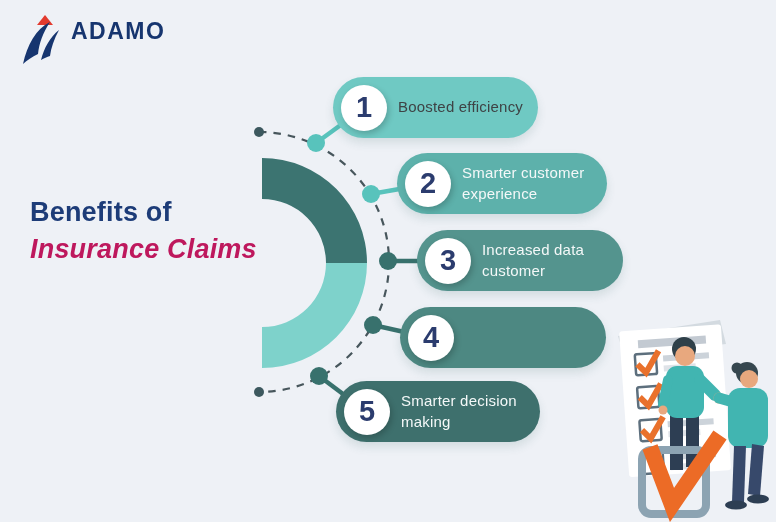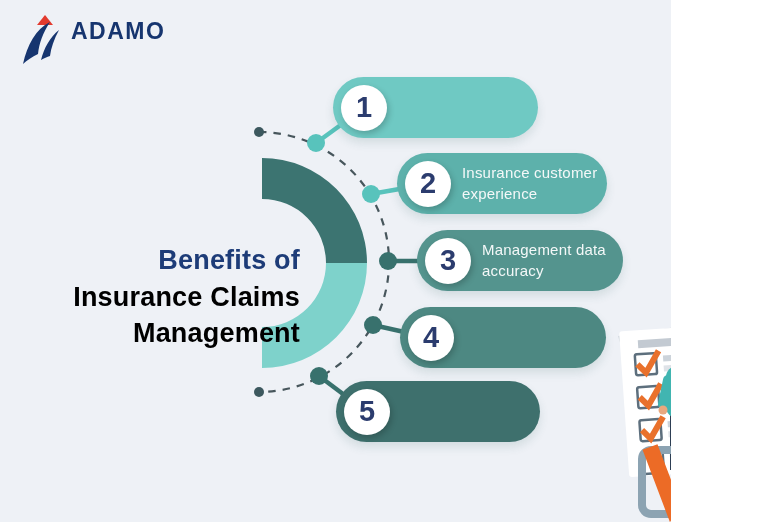--- a/index.html
+++ b/index.html
@@ -1,30 +1,30 @@
 <!DOCTYPE html>
 <html><head>
 <meta charset="utf-8">
 <style>
   html,body{margin:0;padding:0;}
   body{font-family:"Liberation Sans", sans-serif;}
   #canvas{
-    position:relative;width:671px;height:522px;background:#eef1f6;overflow:hidden;
+    position:relative;width:776px;height:522px;background:#eef1f6;overflow:hidden;
   }
   
   #logo{position:absolute;left:20px;top:14px;display:flex;align-items:flex-start;}
   #logo-icon{width:46px;height:52px;}
   #logo-text{margin-left:5px;padding-top:6px;}
   #logo-name{font-size:23px;font-weight:bold;color:#16356f;letter-spacing:1.5px;line-height:22px;}
   #logo-sub{font-size:14.5px;font-weight:bold;color:#16356f;letter-spacing:1.8px;line-height:17px;}
   
-  #title{position:absolute;left:30px;top:194px;width:270px;text-align:right;
-         font-weight:bold;font-size:27px;line-height:36.5px;letter-spacing:.2px;margin-top:48px;}
+  #title{position:absolute;left:30px;top:194px;width:270px;text-align:left;
+         font-weight:bold;font-size:27px;line-height:36.5px;letter-spacing:.2px;}
   #title .t-blue{color:#1d3c78;}
-  #title .t-red{color:#000000;}
+  #title .t-red{color:#be185d;font-style:italic;}
   
   #diagram{position:absolute;left:0;top:0;}
   
   .pill{position:absolute;height:61px;border-radius:33px;display:flex;align-items:center;
         box-shadow:0 5px 10px rgba(50,100,100,.14);}
   .pill-circle{width:46px;height:46px;border-radius:50%;background:#ffffff;margin-left:8px;
         flex:0 0 46px;display:flex;align-items:center;justify-content:center;
         box-shadow:2px 3px 6px rgba(0,0,0,.20);}
   .pill-number{font-size:29px;font-weight:bold;color:#2b3c6e;}
   .pill-label{margin-left:11px;width:150px;font-size:15px;line-height:1.35;letter-spacing:.2px;}
@@ -70,49 +70,50 @@
       <path d="M21 46 C24 34 30 23 39 16 C34 25 31 34 30 42 C27 43 24 44 21 46 Z" fill="#16356f"></path>
     </svg>
     <div id="logo-text">
       <div id="logo-name">ADAMO</div>
     </div>
   </div>
 
   <div id="title">
     <div class="t-blue">Benefits of</div>
     <div class="t-red">Insurance Claims</div>
-    <div class="t-red">Management</div>
   </div>
 
   <div class="pill" id="pill-1" style="background: rgb(111, 201, 195); color: rgb(62, 67, 69);">
     <div class="pill-circle">
       <span class="pill-number" style="color: rgb(43, 60, 110);">1</span>
     </div>
+    <div class="pill-label">Boosted efficiency</div>
   </div>
   <div class="pill" id="pill-2" style="background: rgb(93, 177, 171); color: rgb(244, 248, 248);">
     <div class="pill-circle">
       <span class="pill-number" style="color: rgb(43, 60, 110);">2</span>
     </div>
-    <div class="pill-label">Insurance customer experience</div>
+    <div class="pill-label">Smarter customer experience</div>
   </div>
   <div class="pill" id="pill-3" style="background: rgb(84, 148, 142); color: rgb(244, 248, 248);">
     <div class="pill-circle">
       <span class="pill-number" style="color: rgb(43, 60, 110);">3</span>
     </div>
-    <div class="pill-label">Management data accuracy</div>
+    <div class="pill-label">Increased data customer</div>
   </div>
   <div class="pill" id="pill-4" style="background: rgb(77, 136, 130); color: rgb(244, 248, 248);">
     <div class="pill-circle">
       <span class="pill-number" style="color: rgb(43, 60, 110);">4</span>
     </div>
   </div>
   <div class="pill" id="pill-5" style="background: rgb(62, 112, 109); color: rgb(244, 248, 248);">
     <div class="pill-circle">
       <span class="pill-number" style="color: rgb(43, 60, 110);">5</span>
     </div>
+    <div class="pill-label">Smarter decision making</div>
   </div>
 
   <svg id="illustration" width="184" height="222" viewBox="0 0 184 222">
 
     <polygon points="18,36 120,20 126,44 24,56" fill="#d3dae0"></polygon>
 
     <g transform="rotate(-4 72 100)">
       <rect x="24" y="28" width="102" height="146" rx="3" fill="#ffffff"></rect>
       <rect x="42" y="38" width="68" height="8" fill="#c3cad2"></rect>
 

